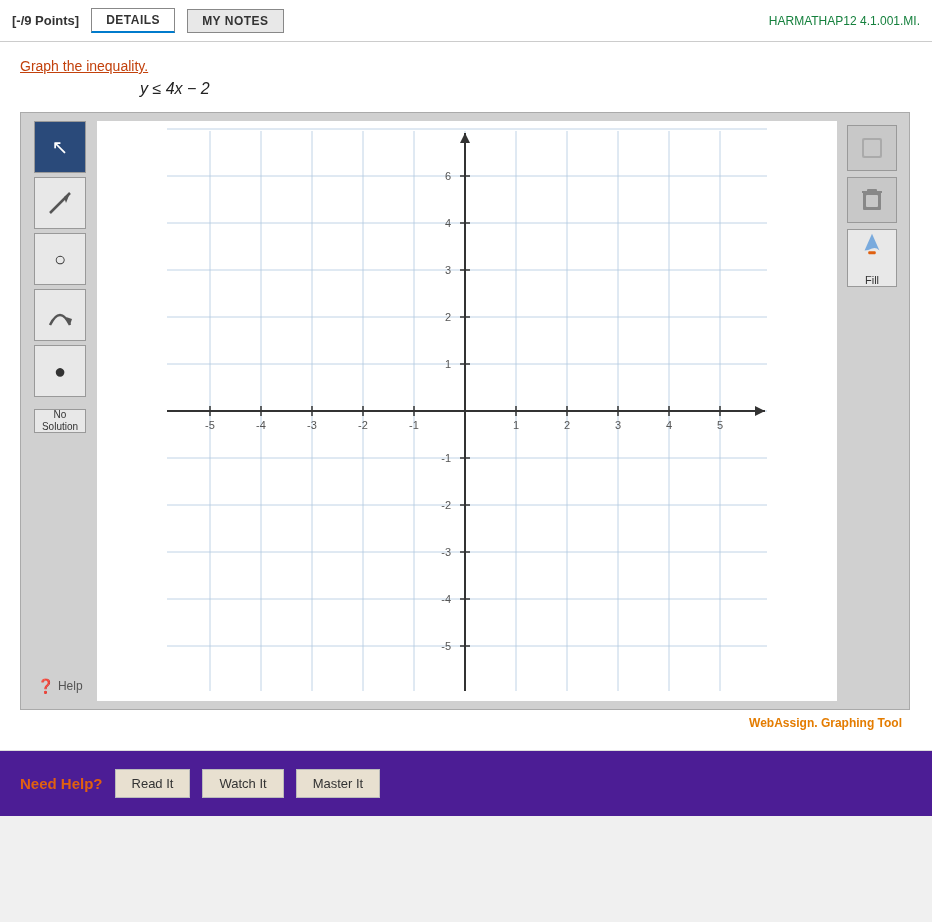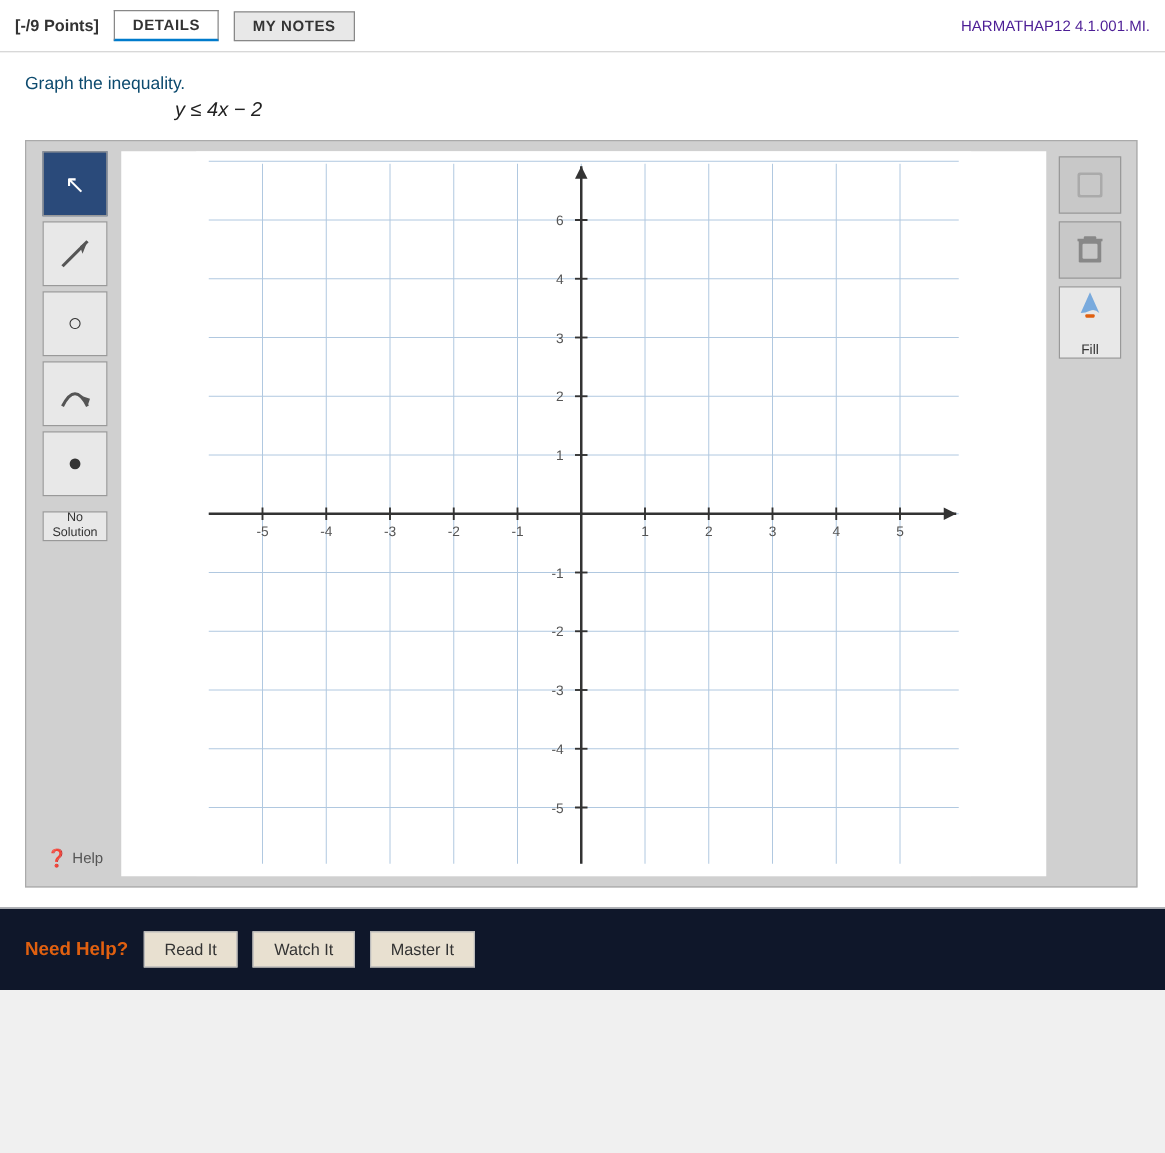--- a/index.html
+++ b/index.html
@@ -33,33 +33,34 @@
       cursor: pointer;
       color: #333;
       letter-spacing: 0.5px;
     }
     .header-btn.active {
       background: #fff;
       border-bottom: 2px solid #007bcc;
     }
     .header-ref {
       font-size: 12px;
-      color: #4c1d95;
+      color: #15803d;
       margin-left: auto;
     }
 
     .main-content {
       padding: 16px 20px;
       background: #fff;
     }
 
     .problem-instruction {
       font-size: 14px;
-      color: #0c4a6e;
+      color: #c2410c;
       margin-bottom: 6px;
+      text-decoration: underline;
     }
 
     .inequality-display {
       font-size: 16px;
       font-style: italic;
       color: #222;
       margin-bottom: 14px;
       margin-left: 120px;
     }
 
@@ -175,21 +176,21 @@
     .webassign-credit span {
       color: #e47c00;
       font-weight: bold;
     }
 
     .need-help-section {
       display: flex;
       align-items: center;
       gap: 12px;
       padding: 18px 20px;
-      background: #0f172a;
+      background: #4c1d95;
       border-top: 1px solid #ddd;
     }
     .need-help-label {
       font-size: 15px;
       font-weight: bold;
       color: #e06010;
     }
     .help-action-btn {
       padding: 6px 16px;
       background: #e8e0d0;
@@ -344,20 +345,23 @@
           <path d="M6,22 L14,4 L22,22 Q18,18 14,20 Q10,22 6,22 Z" fill="#4a90d9" opacity="0.7"></path>
           <line x1="14" y1="4" x2="14" y2="4" stroke="#333" stroke-width="2"></line>
           <rect x="10" y="23" width="8" height="3" rx="1" fill="#e06010"></rect>
         </svg>
         <span style="font-size:11px;color:#333;">Fill</span>
       </div>
     </div>
 
   </div>
 
+  <div class="webassign-credit">
+    <span>Web</span><span style="color:#e47c00;font-weight:bold;">Assign</span><span>. Graphing Tool</span>
+  </div>
 
 </div>
 
 <div class="need-help-section">
   <span class="need-help-label">Need Help?</span>
   <button class="help-action-btn">Read It</button>
   <button class="help-action-btn">Watch It</button>
   <button class="help-action-btn">Master It</button>
 </div>
 

